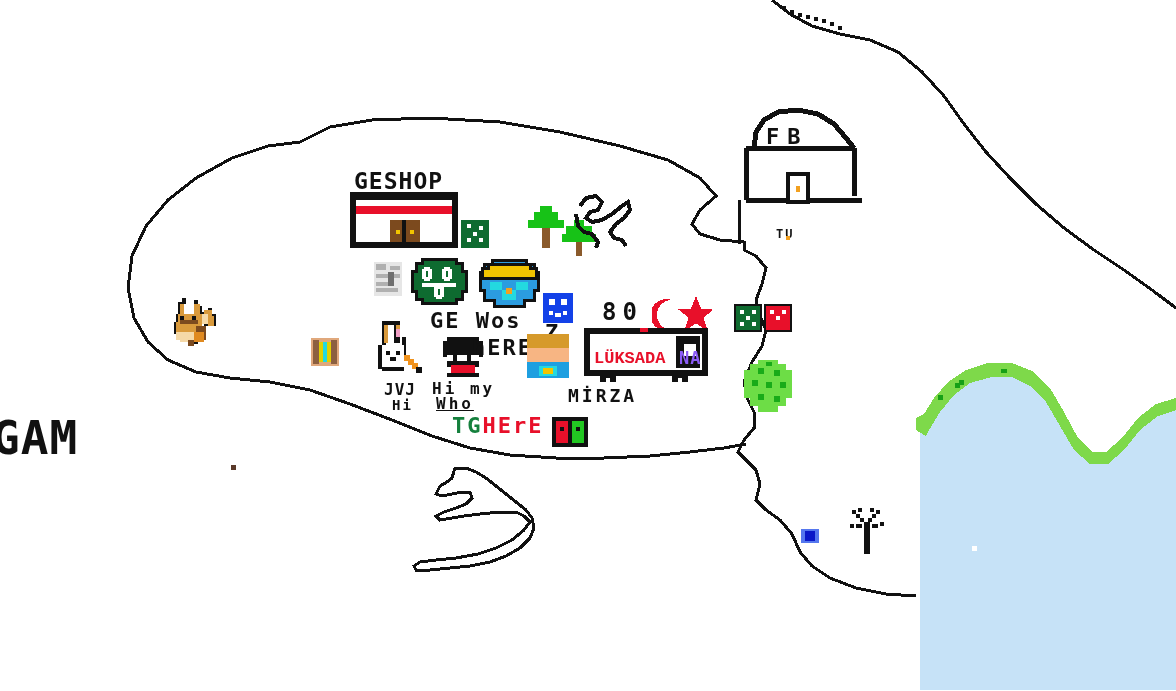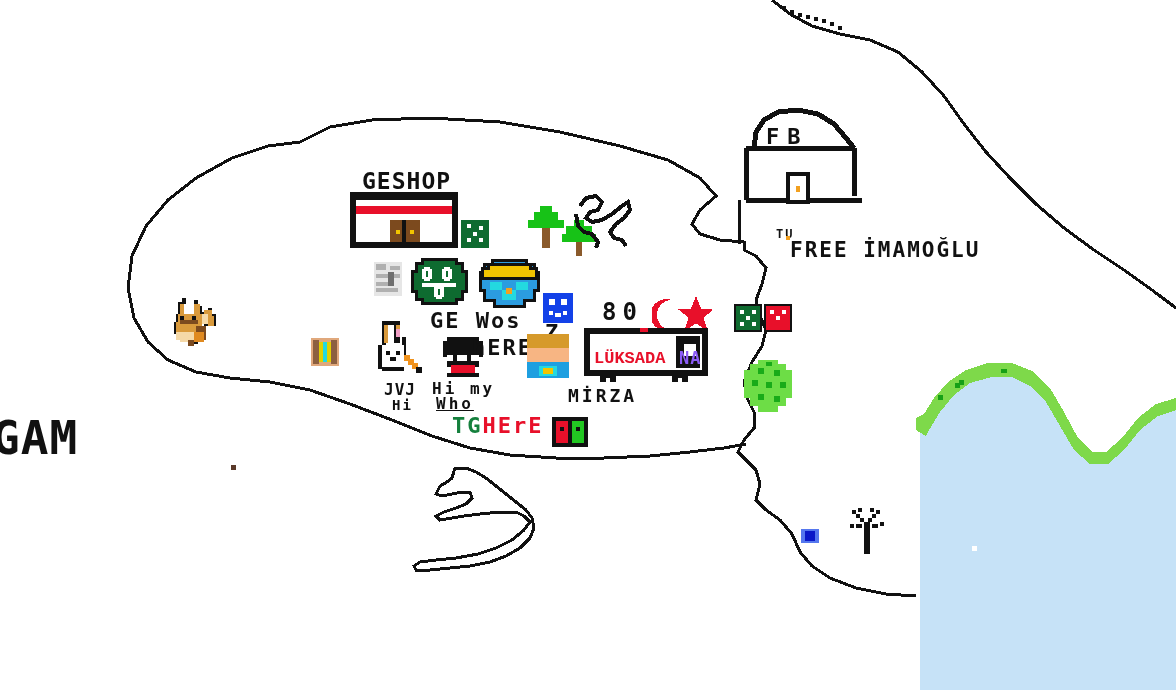--- a/index.html
+++ b/index.html
@@ -105,21 +105,21 @@
     </g>
     <g fill="#111111">
       <rect x="6" y="10" width="2" height="2"></rect>
         <rect x="12" y="10" width="2" height="2"></rect>
     </g>
     <g fill="#e08a20">
         <rect x="13" y="18" width="5" height="5"></rect>
       </g>
   </svg>
 
-  <div class="ptxt geshop" style="left:362px;top:170px;">GESHOP</div>
+  <div class="ptxt geshop" style="left:354px;top:170px;">GESHOP</div>
 
   <svg class="px" style="left:350px;top:192px;" width="108" height="58" viewBox="0 0 54 29">
     <rect x="0" y="0" width="54" height="4" fill="#111111"></rect>
     <rect x="0" y="4" width="3" height="24" fill="#111111"></rect>
     <rect x="51" y="4" width="3" height="24" fill="#111111"></rect>
     <rect x="3" y="4" width="48" height="3" fill="#ffffff"></rect>
     <rect x="3" y="7" width="48" height="4" fill="#e8102a"></rect>
     <rect x="3" y="11" width="48" height="14" fill="#ffffff"></rect>
     <rect x="0" y="25" width="54" height="3" fill="#111111"></rect>
     <rect x="20" y="14" width="15" height="11" fill="#7c4a1e"></rect>
@@ -365,21 +365,20 @@
     <line x1="4" y1="22" x2="58" y2="22" stroke="#111111" stroke-width="2.5"></line>
     <line x1="4" y1="22" x2="4" y2="48" stroke="#111111" stroke-width="2.5"></line>
     <line x1="58" y1="22" x2="58" y2="46" stroke="#111111" stroke-width="2.5"></line>
     <line x1="4" y1="48" x2="62" y2="48" stroke="#111111" stroke-width="2.5"></line>
     <line x1="0" y1="48" x2="0" y2="70" stroke="#111111" stroke-width="2.5"></line>
     <rect x="25" y="35" width="10" height="14" fill="#ffffff" stroke="#111111" stroke-width="2"></rect>
     <rect x="29" y="41" width="2" height="3" fill="#f2a020"></rect>
   </svg>
   <div class="ptxt fb" style="left:766px;top:126px;">FB</div>
   <div class="ptxt tu" style="left:776px;top:228px;">TU</div>
-  <div class="ptxt free" style="left:790px;top:240px;">FREE İMAMOĞLU</div>
 
   <div class="ptxt gam" style="left:-8px;top:415px;">GAM</div>
 
   <div class="ptxt nmark" style="left:764px;top:380px;opacity:0;">N</div>
 
   <svg class="px" style="left:848px;top:506px;" width="36" height="50" viewBox="0 0 18 25">
     <g fill="#111111">
       <rect x="8" y="8" width="3" height="16"></rect>
       <rect x="2" y="2" width="2" height="2"></rect>
         <rect x="4" y="4" width="2" height="2"></rect>

